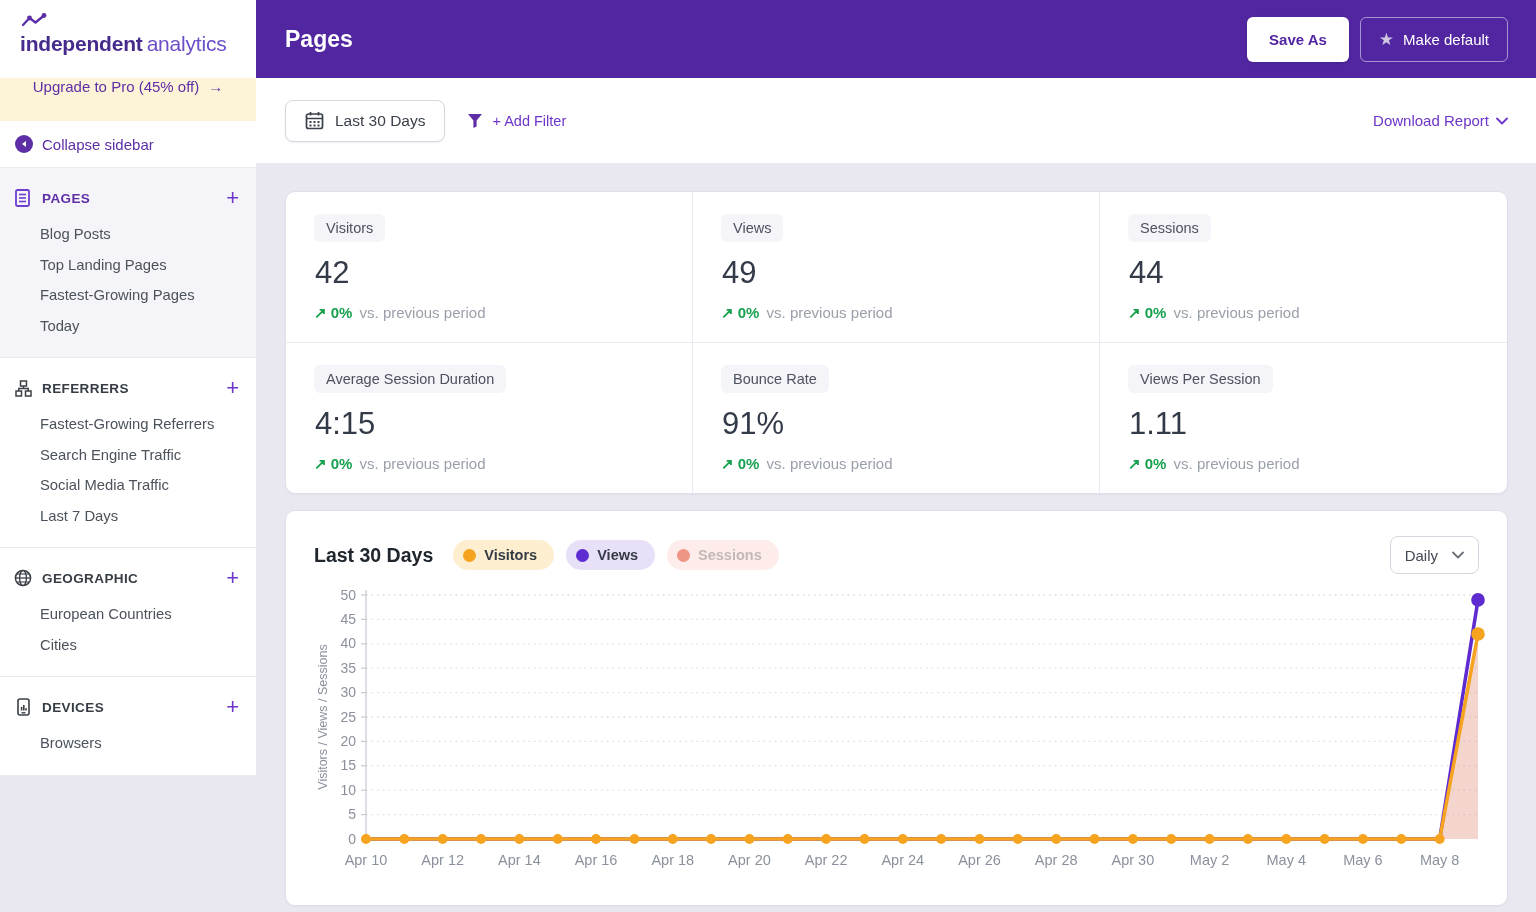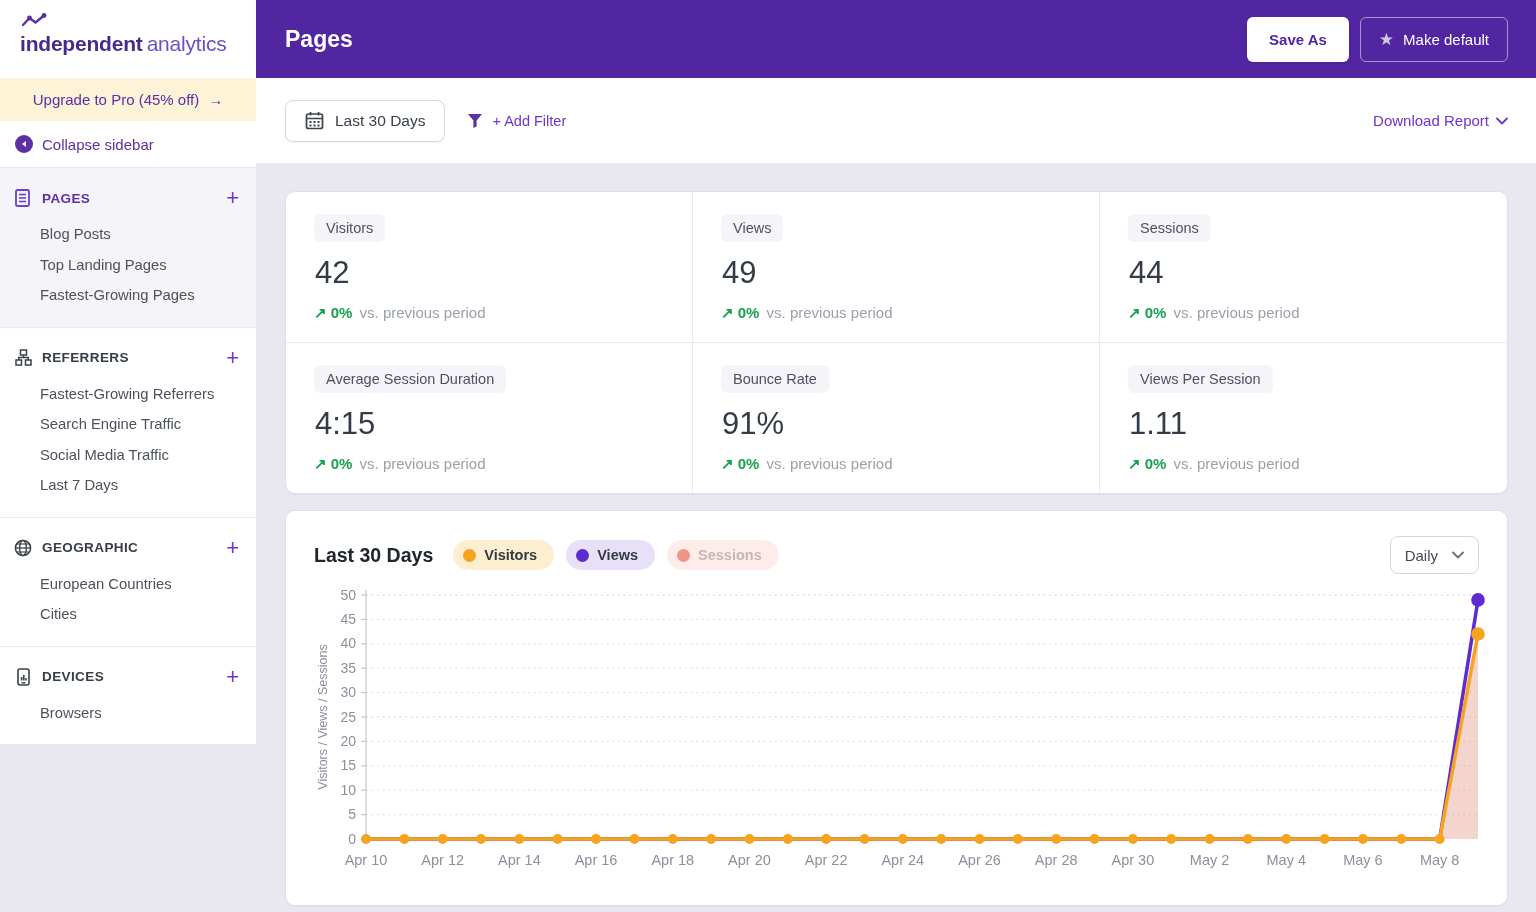--- a/index.html
+++ b/index.html
@@ -7,21 +7,21 @@
   body { font-family:"Liberation Sans", sans-serif; background:#e9e7f0; }
   .app { display:flex; width:1536px; height:912px; }
 
   
   .sidebar { width:256px; flex:none; display:flex; flex-direction:column; }
   .logo-area { height:78px; background:#fff; display:flex; align-items:center; padding-left:20px; position:relative; }
   .logo-zigzag { position:absolute; top:13px; left:21px; }
   .logo-text { font-size:21px; letter-spacing:-0.2px; margin-top:10px; }
   .logo-bold { font-weight:700; color:#462b8d; }
   .logo-light { font-weight:400; color:#6c4ec9; margin-left:4px; }
-  .upgrade { height:43px; background:#fdf3d6; display:flex; align-items:center; justify-content:center; gap:9px; color:#5e2ea6; font-size:15px; cursor:pointer; }
+  .upgrade { height:43px; background:#fdf3d6; display:flex; justify-content:center; gap:9px; color:#5e2ea6; font-size:15px; cursor:pointer; }
   .collapse { height:47px; background:#fff; display:flex; align-items:center; gap:9px; padding-left:15px; color:#5e2ea6; font-size:15px; border-bottom:1px solid #ebeaf0; cursor:pointer; }
   .collapse-circle { width:18px; height:18px; border-radius:50%; background:#5e2ea6; display:flex; align-items:center; justify-content:center; }
   .collapse-circle svg { display:block; }
   .nav { background:#fff; }
   .nav-section { padding:15px 0 10px; border-bottom:1px solid #ebeaf0; background:#fff; }
   .nav-section.active { background:#f5f4f8; }
   .sec-head { display:flex; align-items:center; gap:10px; padding:0 17px 0 14px; height:30px; }
   .sec-icn { width:18px; display:flex; justify-content:center; }
   .sec-label { font-size:13.5px; font-weight:700; letter-spacing:.4px; color:#363d45; }
   .nav-section.active .sec-label { color:#5e2ea6; }
@@ -107,20 +107,21 @@
                 <line x1="4" y1="12.5" x2="11" y2="12.5" stroke="#6d3fd0" stroke-width="1.6"></line>
               </svg>
             </span>
             <span class="sec-label">PAGES</span>
             <button class="sec-plus">+</button>
           </div>
           <ul class="sec-items">
             <li>Blog Posts</li>
             <li>Top Landing Pages</li>
             <li>Fastest-Growing Pages</li>
+            <li>Today</li>
           </ul>
         </div>
         <div class="nav-section">
           <div class="sec-head">
             <span class="sec-icn">
               <svg width="17" height="17" viewBox="0 0 17 17">
                 <rect x="5.5" y="1" width="6" height="5" fill="none" stroke="#3a4047" stroke-width="1.5"></rect>
                 <rect x="1" y="11" width="5.5" height="5" fill="none" stroke="#3a4047" stroke-width="1.5"></rect>
                 <rect x="10.5" y="11" width="5.5" height="5" fill="none" stroke="#3a4047" stroke-width="1.5"></rect>
                 <path d="M8.5,6 L8.5,8.5 M3.75,11 L3.75,8.5 L13.25,8.5 L13.25,11" fill="none" stroke="#3a4047" stroke-width="1.5"></path>

